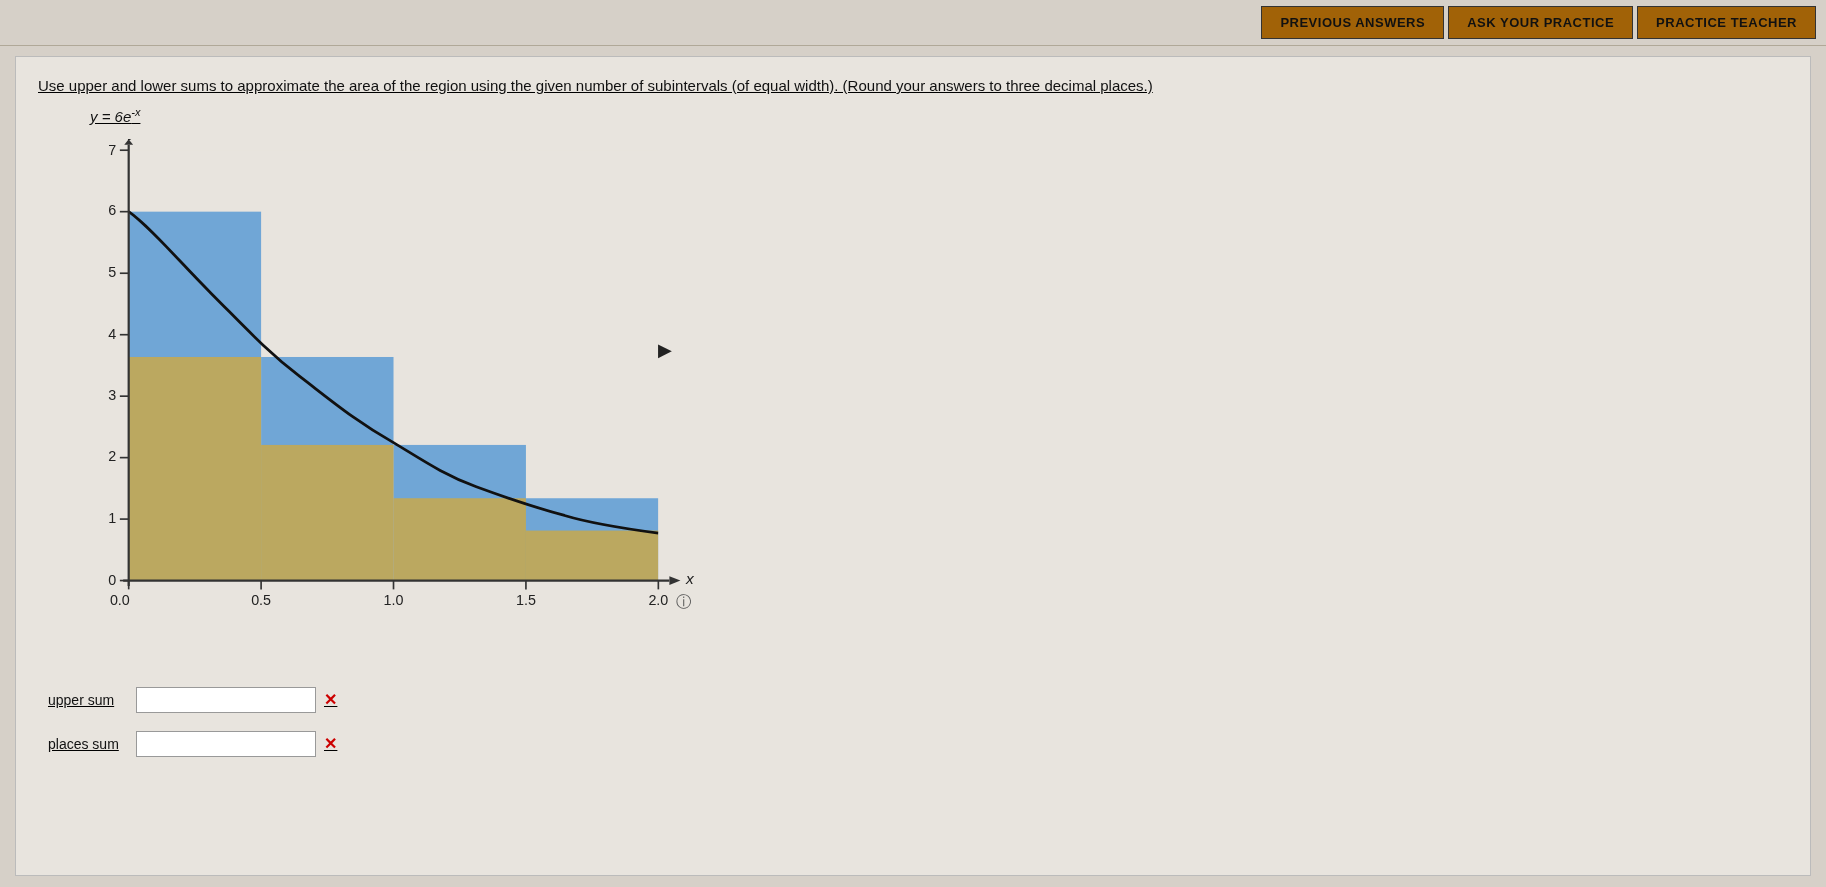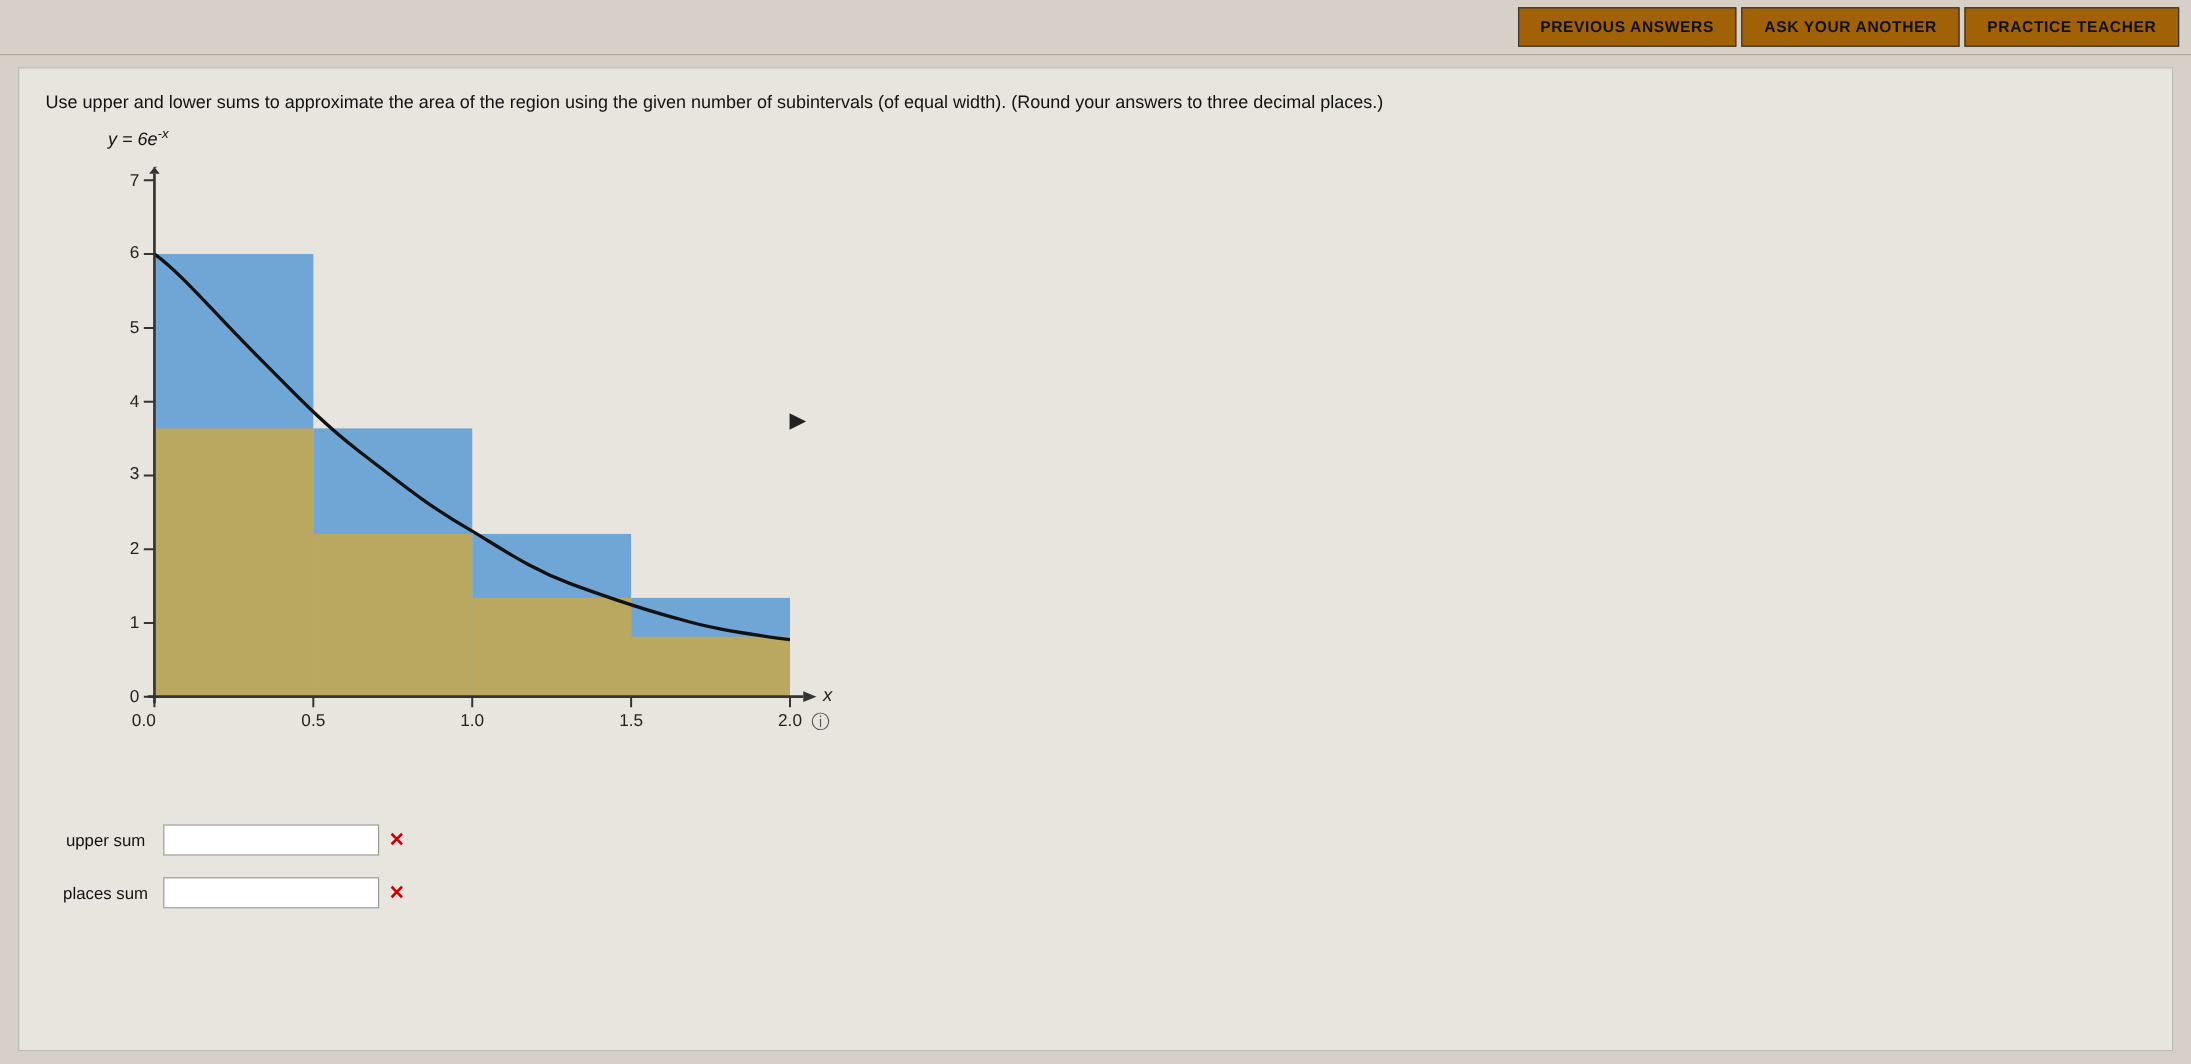--- a/index.html
+++ b/index.html
@@ -30,20 +30,21 @@
       letter-spacing: 0.5px;
       color: #111;
       margin-left: 4px;
     }
     .content-area {
       background: #e8e4de;
       margin: 10px 15px;
       padding: 18px 22px 30px 22px;
       border: 1px solid #bbb;
       min-height: 820px;
+      text-decoration: underline;
     }
     .problem-text {
       font-size: 15px;
       color: #111;
       margin-bottom: 8px;
       line-height: 1.5;
     }
     .equation {
       font-style: italic;
       font-size: 15px;
@@ -72,21 +73,20 @@
       display: flex;
       align-items: center;
       gap: 8px;
       margin-top: 18px;
       margin-left: 10px;
     }
     .form-label {
       width: 80px;
       font-size: 14px;
       color: #111;
-      text-align: center;
     }
     .form-input {
       width: 180px;
       height: 26px;
       border: 1px solid #999;
       background: #fff;
       padding: 2px 6px;
       font-size: 14px;
     }
     .x-icon {
@@ -99,21 +99,21 @@
       position: absolute;
       font-size: 18px;
       color: #222;
     }
   </style>
 </head>
 <body>
 
 <div class="top-bar">
   <button class="top-btn">PREVIOUS ANSWERS</button>
-  <button class="top-btn">ASK YOUR ANOTHER</button>
+  <button class="top-btn">ASK YOUR PRACTICE</button>
   <button class="top-btn">PRACTICE TEACHER</button>
 </div>
 
 <div class="content-area">
 
   <div class="problem-text">Use upper and lower sums to approximate the area of the region using the given number of subintervals (of equal width). (Round your answers to three decimal places.)</div>
 
   <div class="equation">
     <span>y = 6e</span><span class="eq-sup">-x</span>
   </div>

